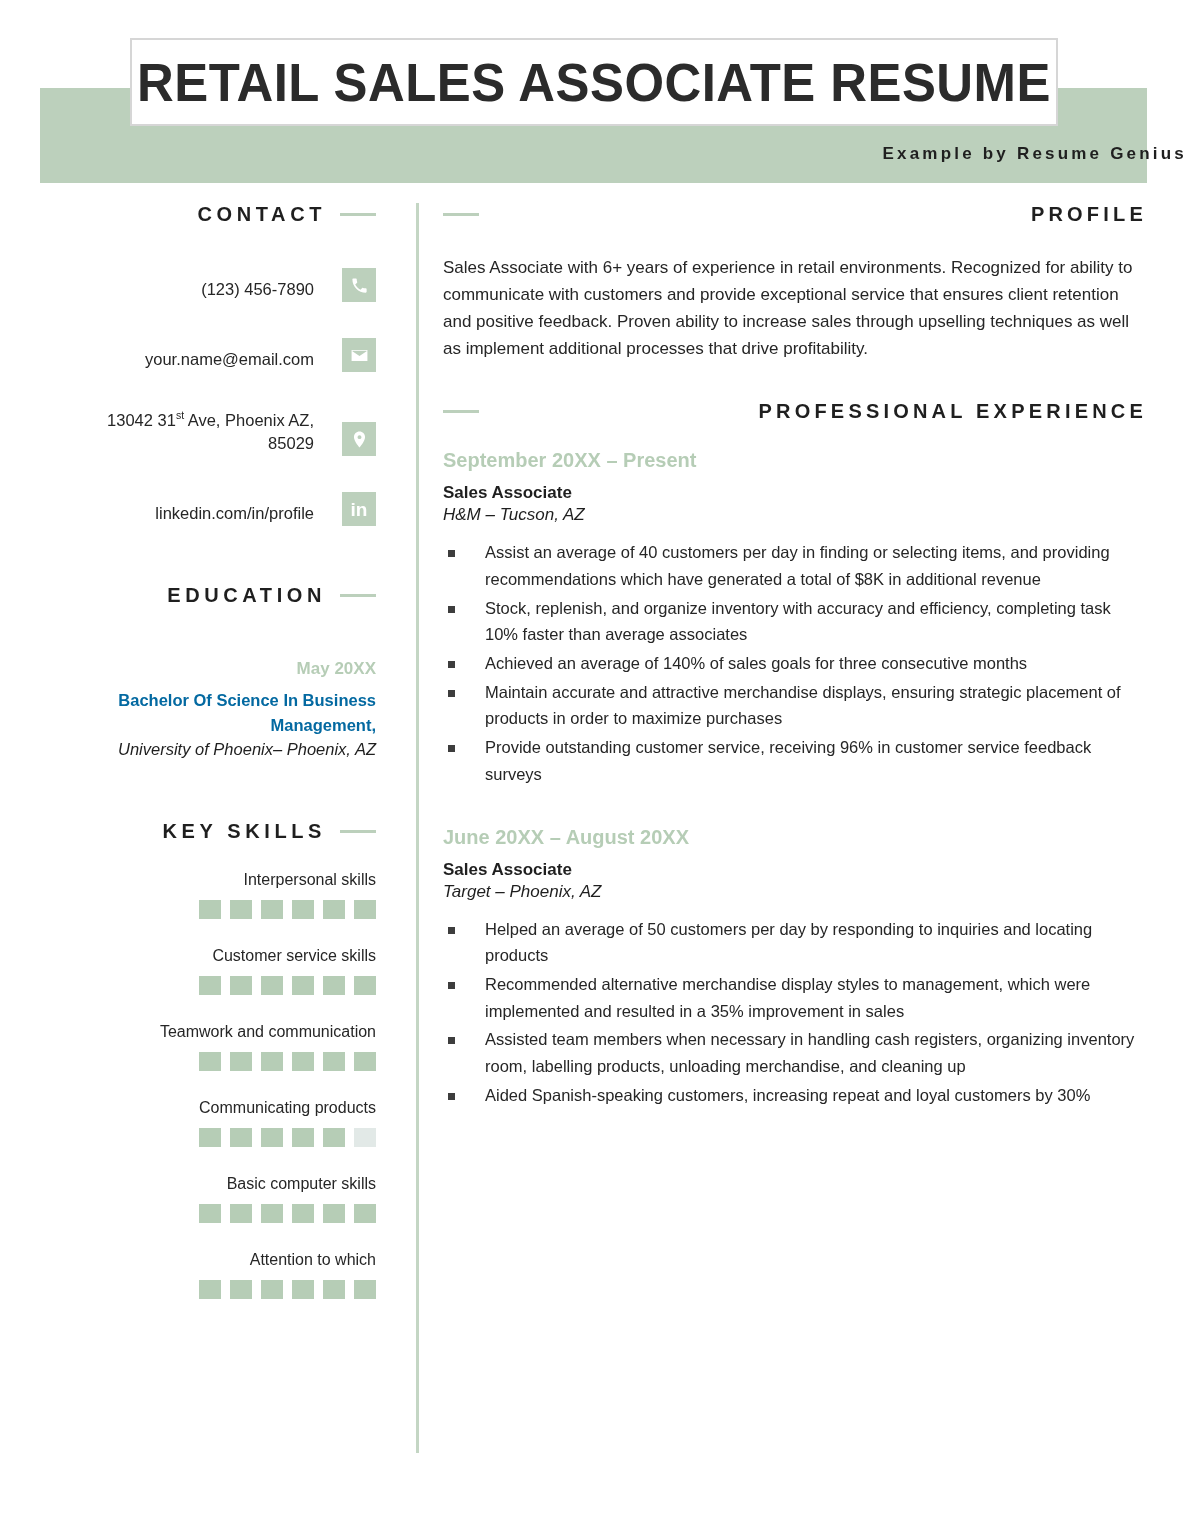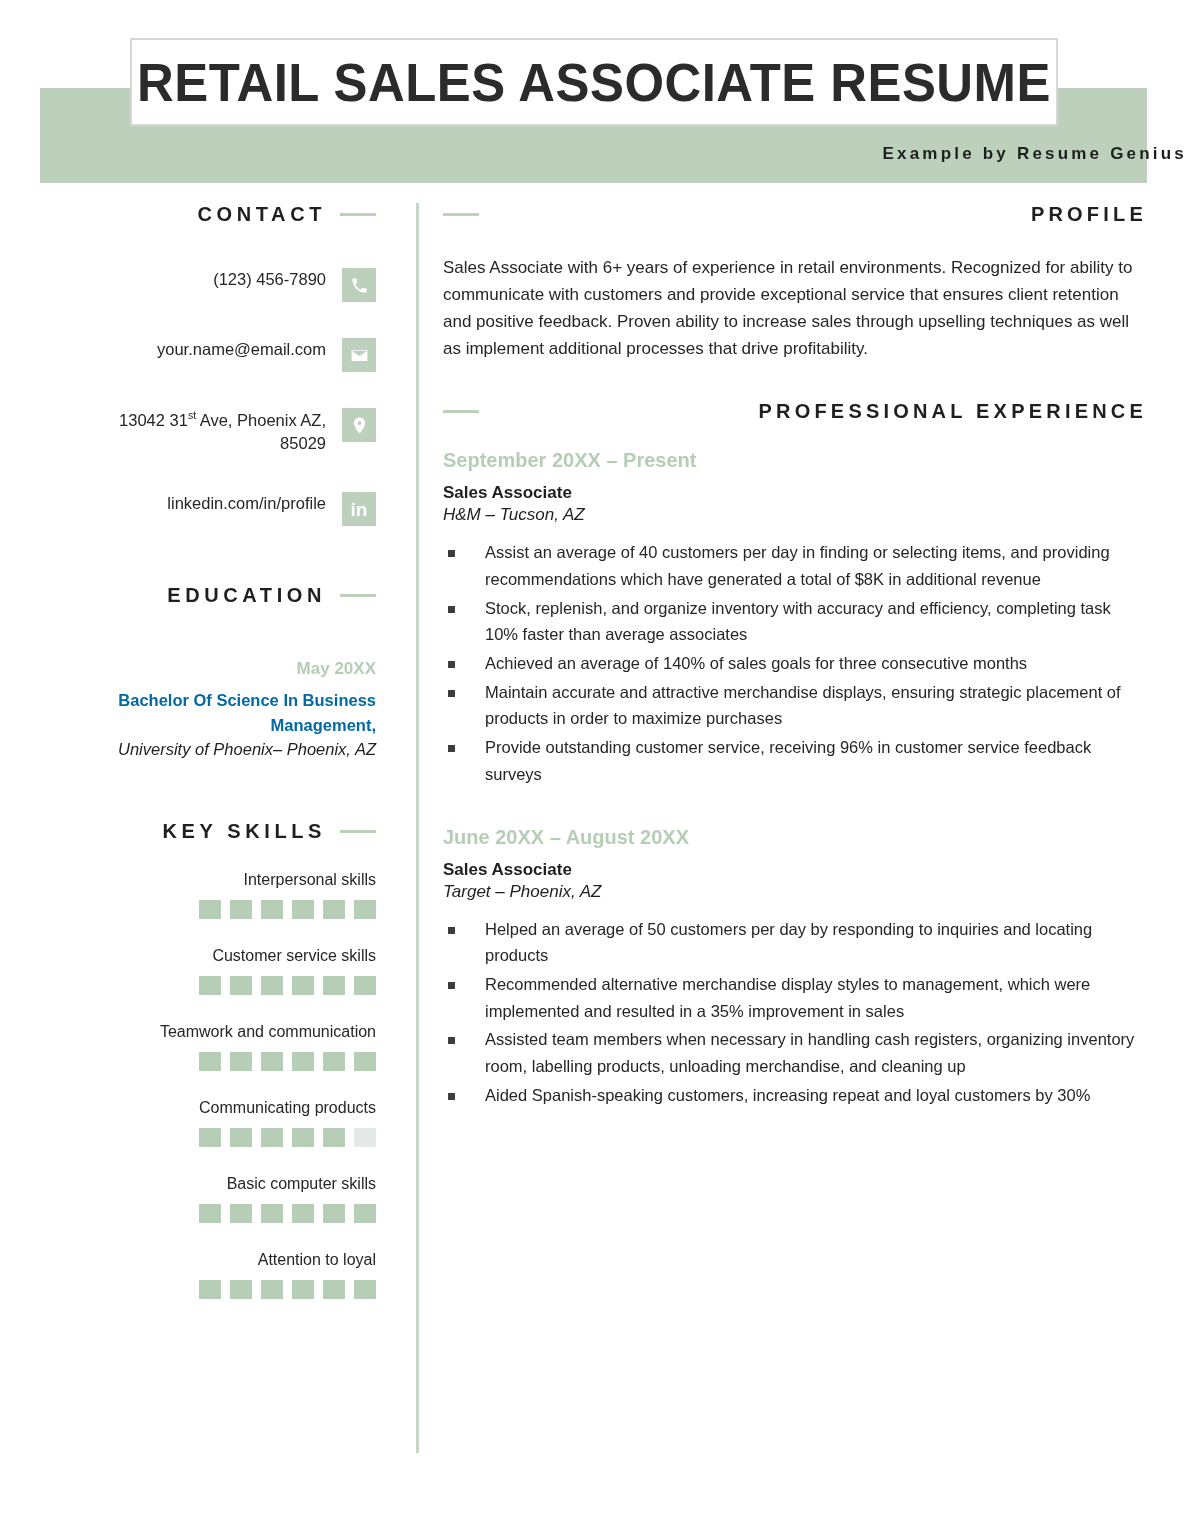--- a/index.html
+++ b/index.html
@@ -58,22 +58,22 @@
   .rule { width: 36px; height: 3px; background: #bcd0bc; flex: none; }
 
   .sec-right { display: flex; align-items: center; gap: 14px; justify-content: space-between; }
   .sec-right .t {
     font-size: 20px; font-weight: 700; letter-spacing: 4.2px; color: #1f1f1f;
   }
 
   
   .contact-list { margin-top: 42px; }
   .contact-row {
-    display: flex; align-items: flex-start; justify-content: flex-end;
-    gap: 16px; margin-bottom: 36px;
+    display: flex; align-items: flex-end; justify-content: flex-end;
+    gap: 28px; margin-bottom: 36px;
   }
   .contact-text {
     font-size: 16.5px; color: #262626; line-height: 1.45; text-align: right;
     max-width: 250px;
   }
   .contact-text sup { font-size: 10.5px; vertical-align: super; }
   .ic {
     width: 34px; height: 34px; background: #bcd0bc; flex: none;
     display: flex; align-items: center; justify-content: center;
   }
@@ -248,21 +248,21 @@
               <div class="dots">
                 <span class="dot"></span>
                 <span class="dot"></span>
                 <span class="dot"></span>
                 <span class="dot"></span>
                 <span class="dot"></span>
                 <span class="dot"></span>
               </div>
             </div>
             <div class="skill">
-              <div class="skill-name">Attention to loyal</div>
+              <div class="skill-name">Attention to which</div>
               <div class="dots">
                 <span class="dot"></span>
                 <span class="dot"></span>
                 <span class="dot"></span>
                 <span class="dot"></span>
                 <span class="dot"></span>
                 <span class="dot"></span>
               </div>
             </div>
           </div>

